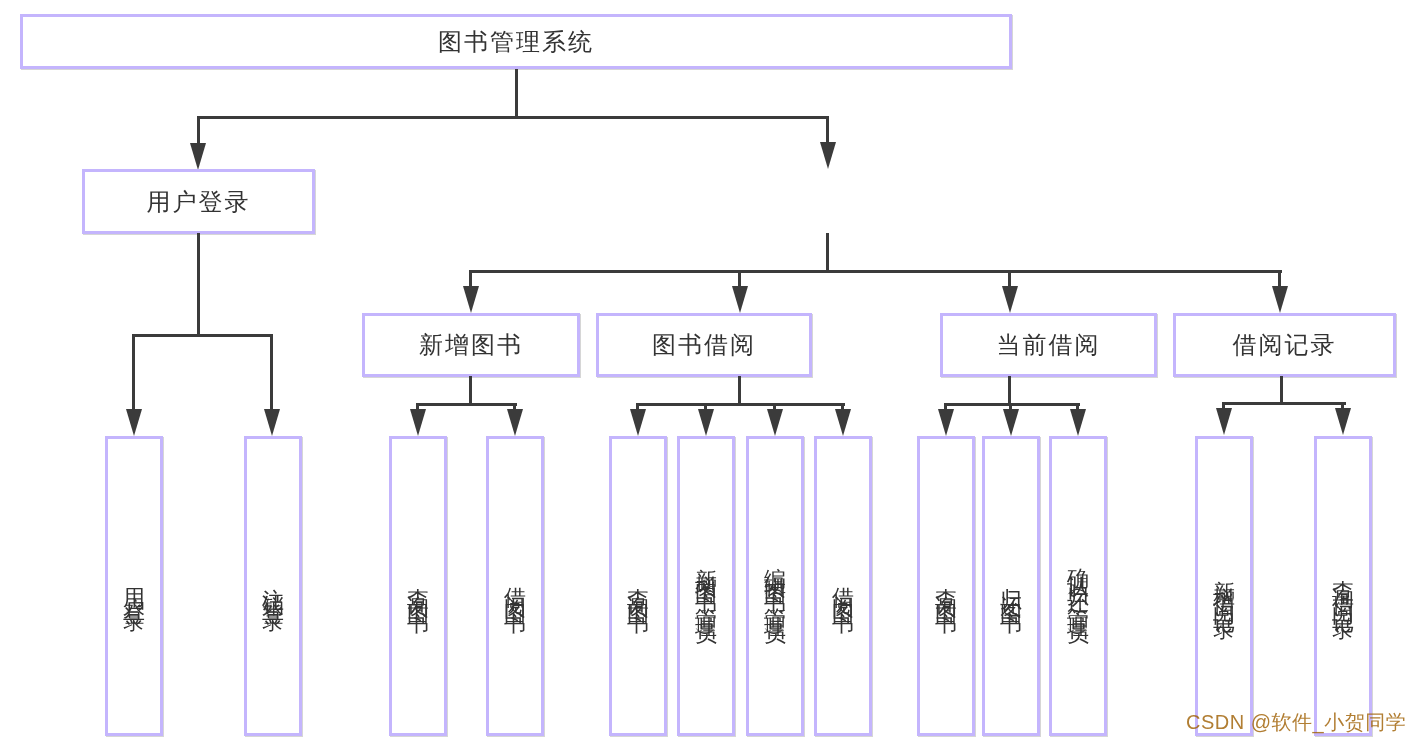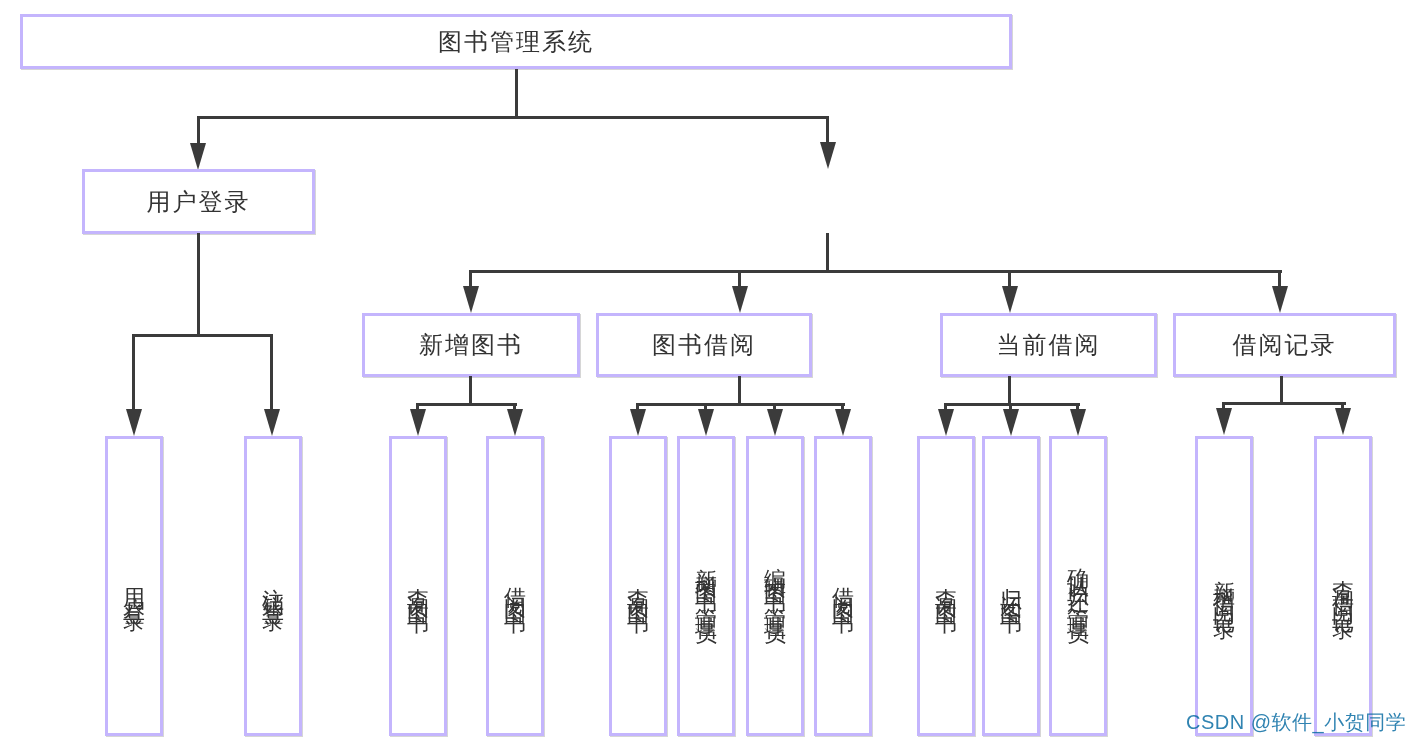--- a/index.html
+++ b/index.html
@@ -22,21 +22,21 @@
   .hline, .vline { position:absolute; background:#3b3b3b; }
   .hline { height:3px; }
   .vline { width:3px; }
   .arrow {
     position:absolute; width:0; height:0;
     border-left:8px solid transparent; border-right:8px solid transparent;
     border-top:27px solid #3b3b3b;
   }
   .watermark {
     position:absolute; left:1186px; top:709px; z-index:5;
-    font-size:20px; color:#0369a1; opacity:0.82; letter-spacing:0.5px;
+    font-size:20px; color:#a16207; opacity:0.82; letter-spacing:0.5px;
     white-space:nowrap;
   }
 </style>
 </head>
 <body>
 
 <div class="canvas">
 
   <div class="node" style="left:20px;top:14px;width:992px;height:55px">
     <span>图书管理系统</span>

